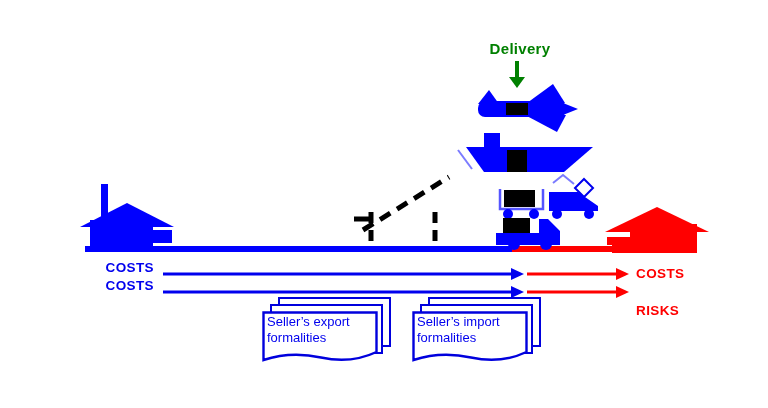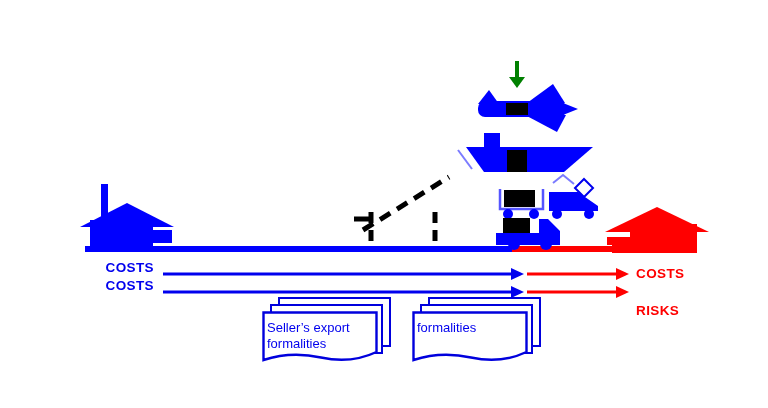--- a/index.html
+++ b/index.html
@@ -16,21 +16,21 @@
   .risks-left{top:278px;}
   .costs-right{top:266px;}
   .risks-right{top:285px;margin-top:18px;}
   .doc-stack{position:absolute;width:134px;height:74px;}
   .doc-export{left:262px;top:297px;}
   .doc-import{left:412px;top:297px;}
   .doc-page{position:absolute;width:109px;height:46px;background:#ffffff;border:2.2px solid #0000DD;}
   .doc-back{left:16px;top:0;}
   .doc-mid{left:8px;top:7px;}
   .doc-front{position:absolute;left:0;top:14px;}
-  .doc-text{position:absolute;left:5px;top:23px;color:#0000EE;font-size:13px;line-height:16px;white-space:nowrap;}
+  .doc-text{position:absolute;left:5px;top:17px;color:#0000EE;font-size:13px;line-height:16px;white-space:nowrap;}
 </style>
 </head>
 <body>
 
 <div id="canvas">
 
   <svg id="gfx" width="768" height="408" viewBox="0 0 768 408">
 
     <g fill="#0000FF">
       <rect x="101" y="184" width="7" height="48"></rect>
@@ -111,20 +111,21 @@
     <g>
       <line x1="163" y1="292" x2="512" y2="292" stroke="#0000EE" stroke-width="3"></line>
       <polygon points="511,286 524,292 511,298" fill="#0000EE"></polygon>
     </g>
     <g>
       <line x1="527" y1="292" x2="616" y2="292" stroke="#FF0000" stroke-width="3"></line>
       <polygon points="616,286 629,292 616,298" fill="#FF0000"></polygon>
     </g>
   </svg>
 
+  <div class="lbl lbl-delivery" style="color:#008000">Delivery</div>
 
   <div class="lbl lbl-blue costs-left">COSTS</div>
   <div class="lbl lbl-blue risks-left">COSTS</div>
 
   <div class="lbl lbl-red costs-right">COSTS</div>
   <div class="lbl lbl-red risks-right">RISKS</div>
 
   <div class="doc-stack doc-export">
     <div class="doc-page doc-back"></div>
     <div class="doc-page doc-mid"></div>
@@ -137,17 +138,18 @@
     </div>
   </div>
 
   <div class="doc-stack doc-import">
     <div class="doc-page doc-back"></div>
     <div class="doc-page doc-mid"></div>
     <svg class="doc-front" width="118" height="58" viewBox="0 0 118 58">
       <path d="M1.5 1.5 H114.5 V41 Q89 53 59 46.5 Q29 40 1.5 49 Z" fill="#ffffff" stroke="#0000DD" stroke-width="2.4"></path>
     </svg>
     <div class="doc-text">
+      <div>Seller’s import</div>
       <div>formalities</div>
     </div>
   </div>
 
 </div>
 
 </body></html>

